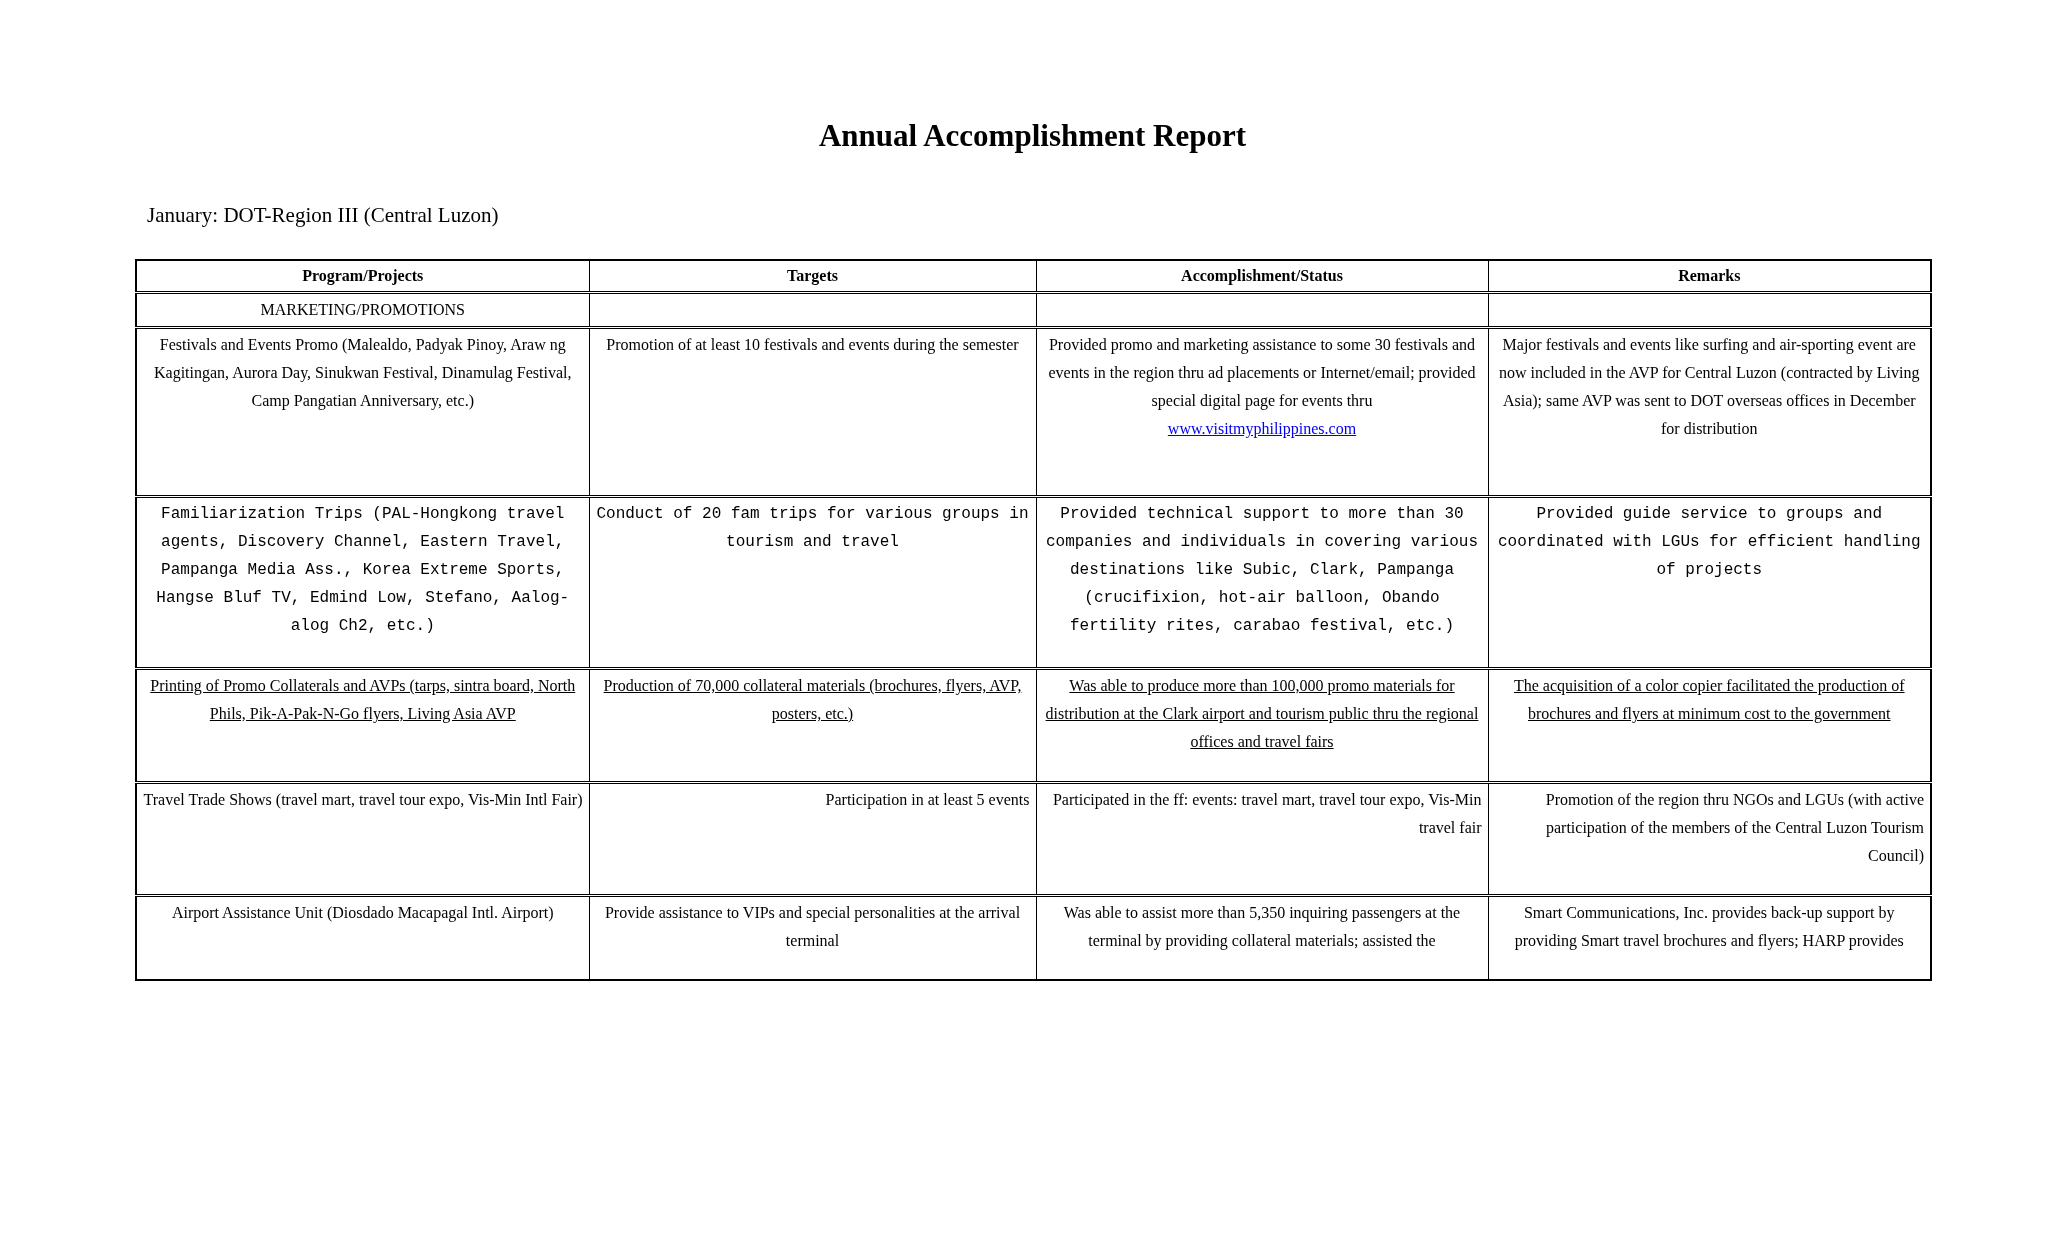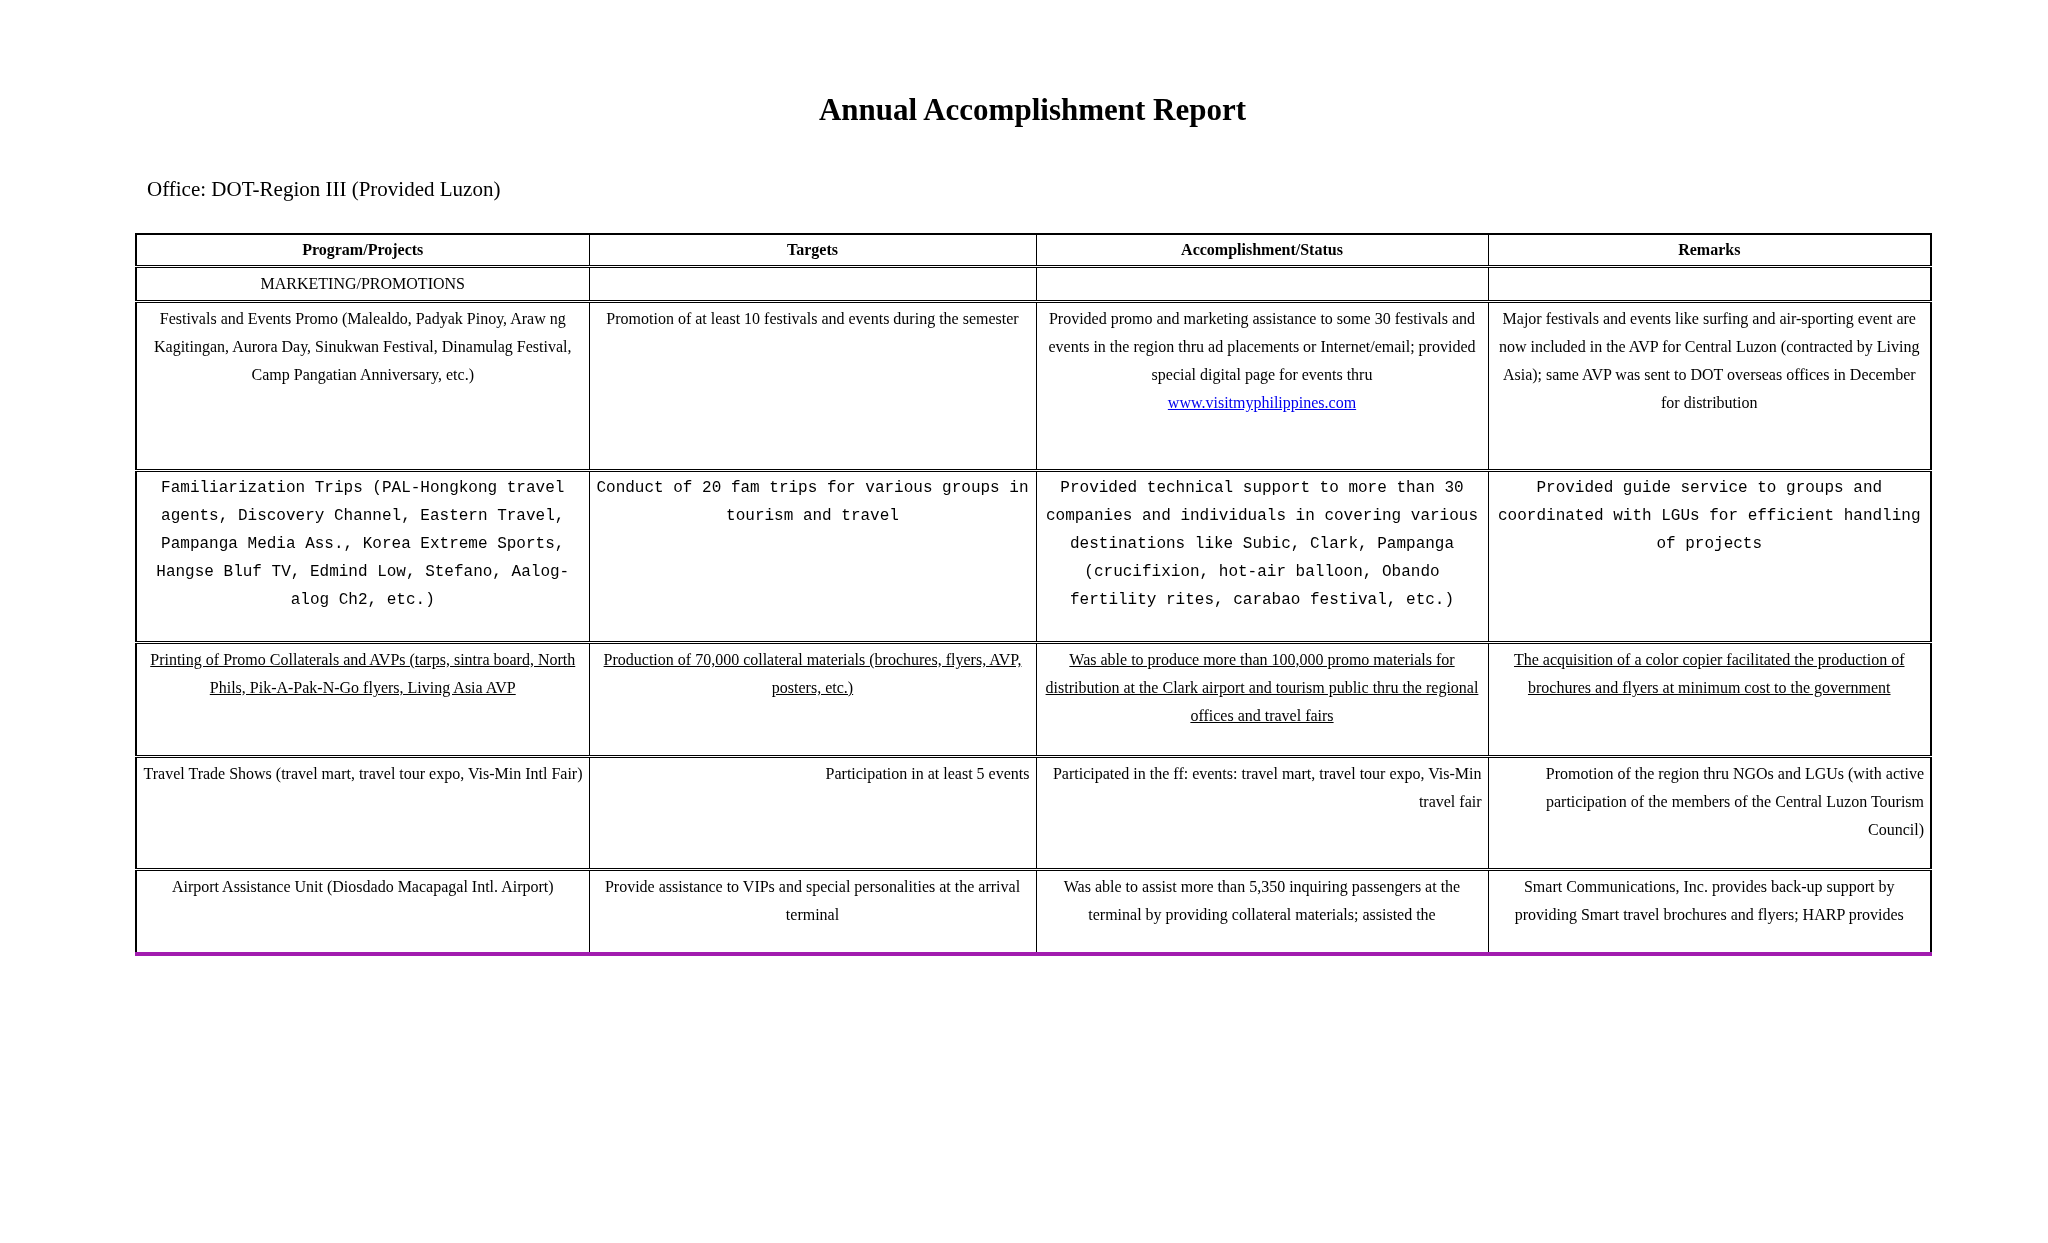--- a/index.html
+++ b/index.html
@@ -7,21 +7,21 @@
     background: #ffffff;
     width: 2048px;
     height: 1243px;
     font-family: "Liberation Serif", "DejaVu Serif", serif;
     color: #000000;
     overflow: hidden;
   }
   .page {
     width: 2048px;
     height: 988px;
-    padding-top: 92px;
+    padding-top: 118px;
     position: relative;
   }
   .title {
     text-align: center;
     font-size: 31px;
     font-weight: bold;
     letter-spacing: 0px;
     width: 1795px;
     margin: 0 0 0 135px;
   }
@@ -60,33 +60,33 @@
   table.report th {
     font-weight: bold;
     line-height: 26px;
     height: 30px;
   }
   tr.section-row td { height: 28px; margin-top: 11px; }
   tr.row-1 td { height: 169px; }
   tr.row-2 td { height: 172px; font-family: Liberation Mono, monospace; }
   tr.row-3 td { height: 114px; text-decoration: underline; }
   tr.row-4 td { height: 113px; text-align: right; }
-  tr.row-5 td { height: 84px; border-bottom: 4px solid #a21caf; }
+  tr.row-5 td { height: 84px; border-bottom: 1px solid #a21caf; }
   a.url-link {
     color: #0000EE;
     text-decoration: underline;
     cursor: pointer;
   }
 </style>
 </head>
 <body>
 
 <div class="page">
   <h1 class="title">Annual Accomplishment Report</h1>
-  <div class="office-line">Office: DOT-Region III (Provided Luzon)</div>
+  <div class="office-line">January: DOT-Region III (Central Luzon)</div>
 
   <table class="report">
     <colgroup>
       <col class="c1">
         <col class="c2">
         <col class="c3">
         <col class="c4">
     </colgroup>
     <thead>
       <tr>

